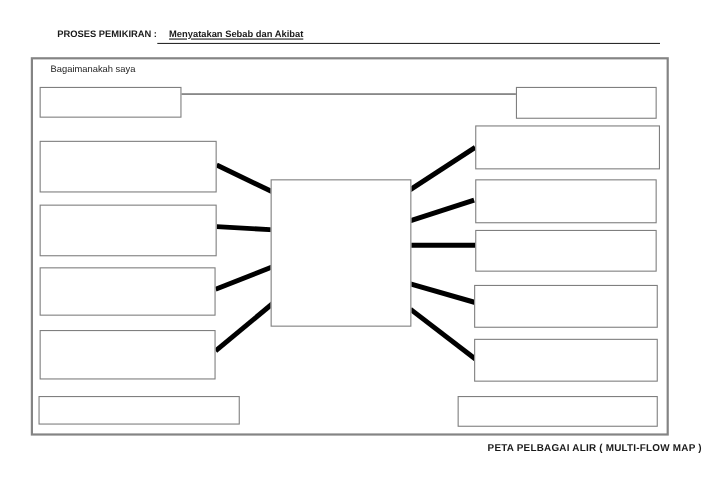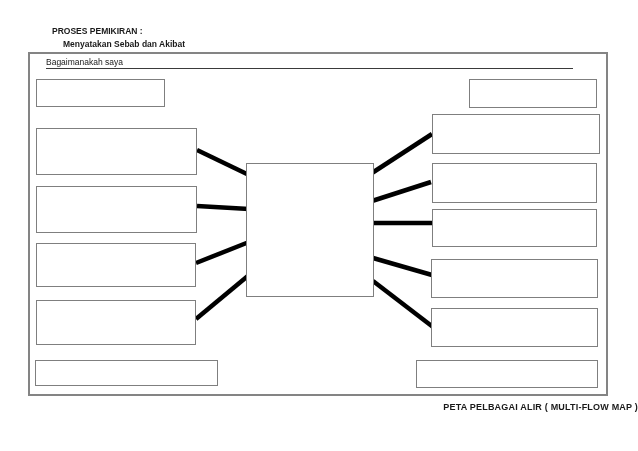--- a/index.html
+++ b/index.html
@@ -21,28 +21,28 @@
     position: absolute;
     left: 52px;
     top: 25px;
     width: 548px;
     display: flex;
     align-items: baseline;
     font-size: 8.5px;
     font-weight: bold;
     line-height: 13px;
     white-space: nowrap;
-    flex-direction: column;
   }
   .title-label { flex: 0 0 auto; }
   .title-blank {
     flex: 1 1 auto;
     border-bottom: 1.2px solid #2b2b2b;
     padding-left: 11px;
     padding-bottom: 1px;
+    text-decoration: underline;
   }
   
   .outer-frame {
     position: absolute;
     left: 28px;
     top: 52px;
     width: 580px;
     height: 344px;
     border: 2px solid #848484;
     background: #ffffff;
@@ -50,21 +50,21 @@
   }
   
   .question-line {
     position: absolute;
     left: 46px;
     top: 57px;
     width: 527px;
     font-size: 8.5px;
     line-height: 10px;
     border-bottom: 1.2px solid #3a3a3a;
-    padding-bottom: 1px;
+    padding-bottom: 18px;
     white-space: nowrap;
   }
   
   .bx {
     position: absolute;
     border: 1px solid #7f7f7f;
     background: #ffffff;
     box-sizing: border-box;
     font-size: 8.5px;
   }

